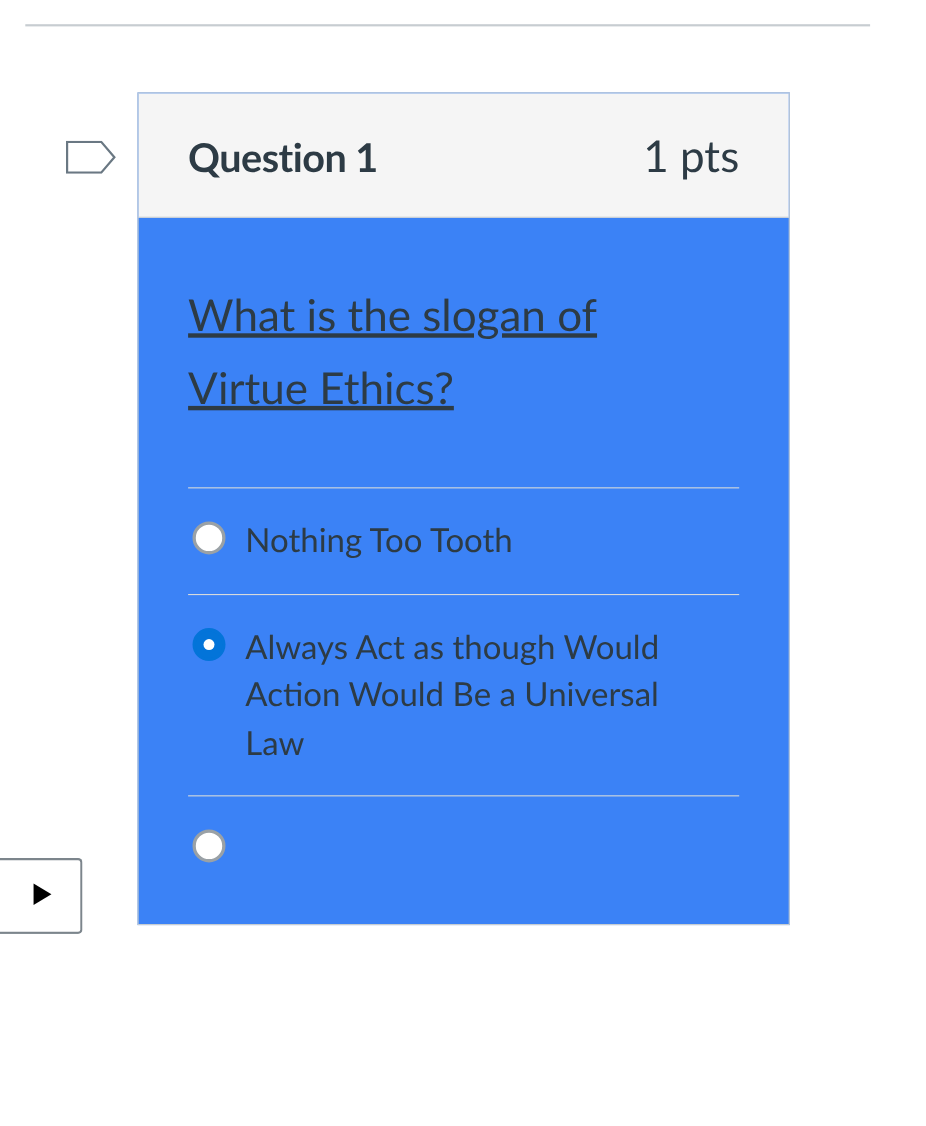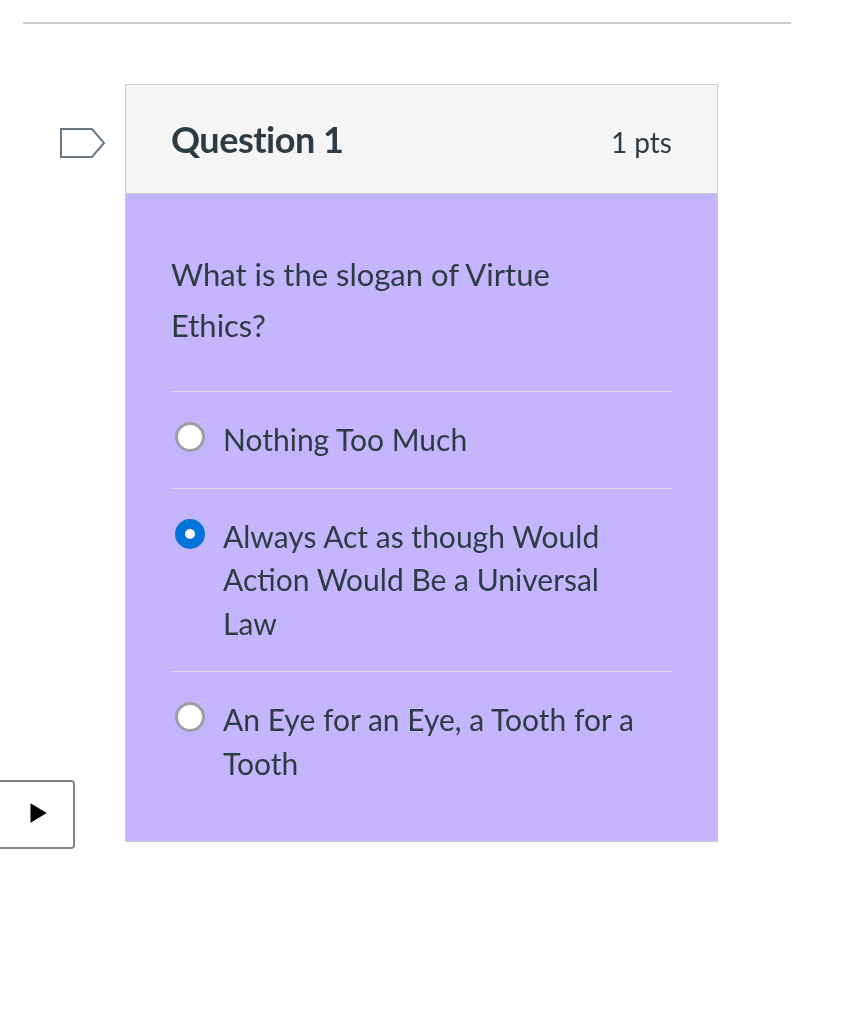--- a/index.html
+++ b/index.html
@@ -39,48 +39,49 @@
   }
   .flag-icon {
     width: 46px; height: 30px;
     stroke: #6A7883;
     stroke-width: 2;
     fill: none;
   }
   .question-card {
     width: 593px;
     border: 1.5px solid #C7CDD1;
-    background: #c4b5fd;
+    background: #3b82f6;
   }
   .question-header {
     background: #F5F5F5;
     border-bottom: 1.5px solid #C7CDD1;
     padding: 32px 45px 32px 45px;
     display: flex;
     justify-content: space-between;
     align-items: baseline;
   }
   .question-title {
     font-weight: 700;
     font-size: 36px;
     letter-spacing: -0.5px;
   }
   .question-points {
-    font-size: 28px;
+    font-size: 40px;
     color: #2D3B45;
   }
   .question-body {
     padding: 55px 45px 50px 45px;
   }
   .question-prompt {
-    font-size: 31px;
+    font-size: 40px;
     line-height: 1.65;
     color: #2D3B45;
     padding-right: 30px;
-    margin-bottom: 40px;
+    margin-bottom: 58px;
+    text-decoration: underline;
   }
   .answers {
     border-top: 1.5px solid #D6DADC;
   }
   .answer-row {
     display: flex;
     align-items: flex-start;
     gap: 18px;
     padding: 26px 4px 26px 4px;
     border-bottom: 1.5px solid #D6DADC;
@@ -156,31 +157,30 @@
           <span class="question-title">Question 1</span>
           <span class="question-points">1 pts</span>
         </div>
         <div class="question-body">
           <div class="question-prompt">What is the slogan of Virtue Ethics?</div>
 
           <div class="answers">
 
             <label class="answer-row">
               <span class="answer-radio"></span>
-              <span class="answer-label">Nothing Too Much</span>
+              <span class="answer-label">Nothing Too Tooth</span>
             </label>
 
             <label class="answer-row">
               <span class="answer-radio selected"></span>
               <span class="answer-label">Always Act as though Would Action Would Be a Universal Law</span>
             </label>
 
             <label class="answer-row">
               <span class="answer-radio"></span>
-              <span class="answer-label">An Eye for an Eye, a Tooth for a Tooth</span>
             </label>
 
 
           </div>
         </div>
       </div>
     </div>
   </div>
 </div>
 

